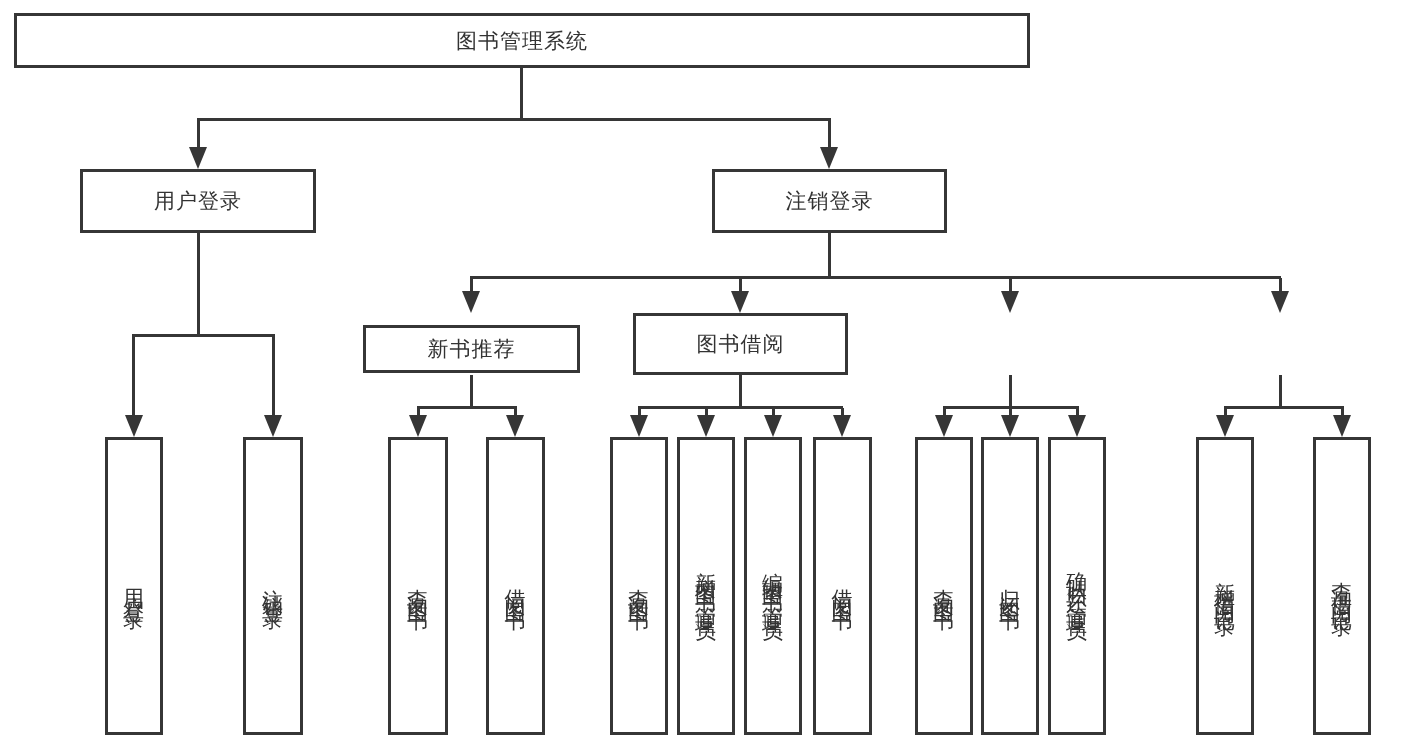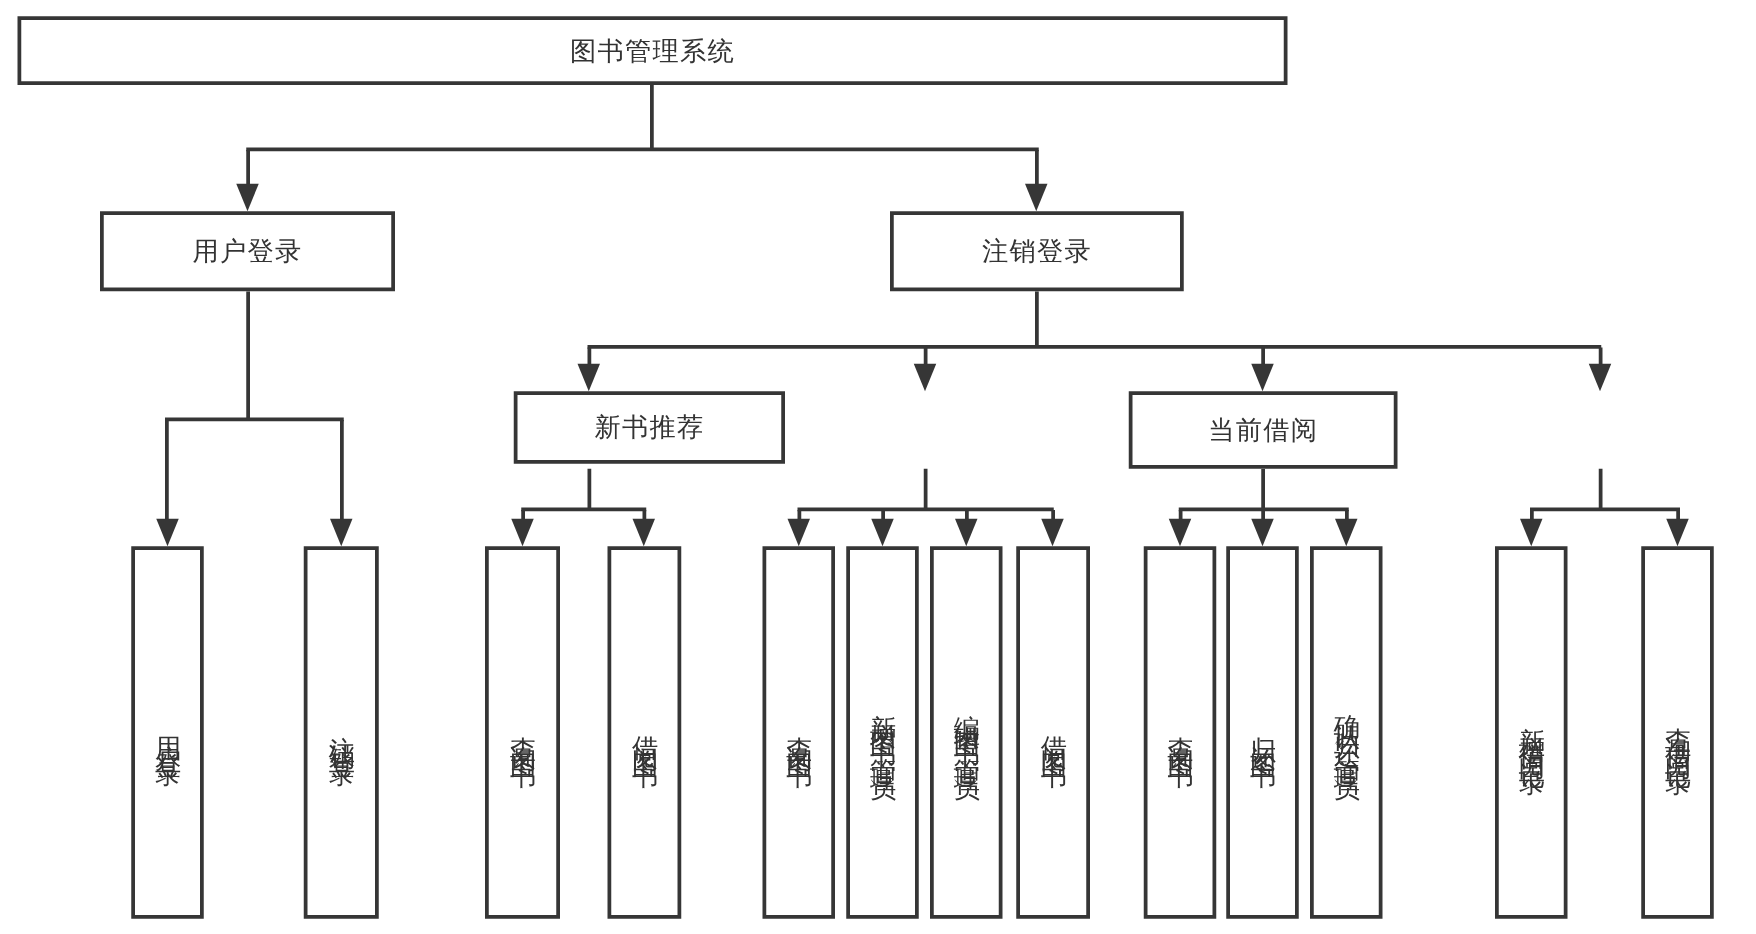--- a/index.html
+++ b/index.html
@@ -47,22 +47,22 @@
   <i class="hl" style="left:470px;top:276px;width:811px;"></i>
   <i class="vl" style="left:470px;top:278px;height:14px;"></i>
   <i class="ar" style="left:462px;top:291px;"></i>
   <i class="vl" style="left:739px;top:278px;height:14px;"></i>
   <i class="ar" style="left:731px;top:291px;"></i>
   <i class="vl" style="left:1009px;top:278px;height:14px;"></i>
   <i class="ar" style="left:1001px;top:291px;"></i>
   <i class="vl" style="left:1279px;top:278px;height:14px;"></i>
   <i class="ar" style="left:1271px;top:291px;"></i>
 
-  <div class="node" style="left:363px;top:313px;width:217px;height:58px;margin-left:48px;">新书推荐</div>
-  <div class="node" style="left:903px;top:313px;width:215px;height:62px;">当前借阅</div>
+  <div class="node" style="left:363px;top:325px;width:217px;height:48px;">新书推荐</div>
+  <div class="node" style="left:633px;top:313px;width:215px;height:62px;">图书借阅</div>
 
   <i class="vl" style="left:470px;top:375px;height:33px;"></i>
   <i class="hl" style="left:417px;top:406px;width:100px;"></i>
   <i class="vl" style="left:417px;top:408px;height:9px;"></i>
   <i class="ar" style="left:409px;top:415px;"></i>
   <i class="vl" style="left:514px;top:408px;height:9px;"></i>
   <i class="ar" style="left:506px;top:415px;"></i>
 
   <i class="vl" style="left:739px;top:375px;height:33px;"></i>
   <i class="hl" style="left:638px;top:406px;width:205px;"></i>

